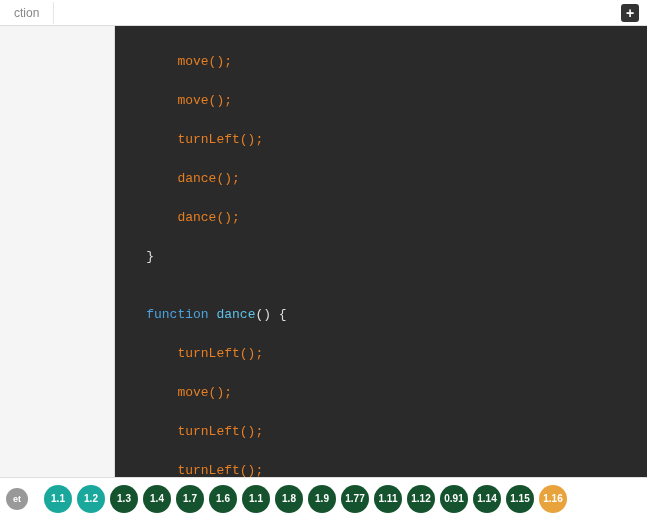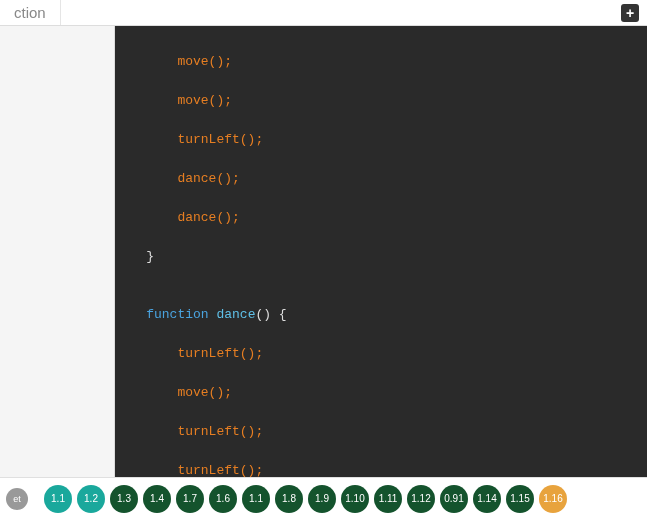--- a/index.html
+++ b/index.html
@@ -13,21 +13,21 @@
     }
     .top-tabs {
       display: flex;
       background: #fff;
       border-bottom: 1px solid #ddd;
       height: 26px;
       align-items: center;
     }
     .tab {
       padding: 4px 14px;
-      font-size: 15px;
+      font-size: 12px;
       color: #888;
       border-right: 1px solid #e5e5e5;
       cursor: pointer;
     }
     .plus-button {
       position: absolute;
       right: 8px;
       top: 4px;
       width: 18px;
       height: 18px;
@@ -86,21 +86,21 @@
       overflow: hidden;
     }
     .nav-circle {
       width: 28px;
       height: 28px;
       border-radius: 50%;
       display: flex;
       align-items: center;
       justify-content: center;
       font-size: 10px;
-      font-weight: 400;
+      font-weight: 700;
       color: #fff;
       flex-shrink: 0;
       cursor: pointer;
     }
     .nav-grey { background: #999; width: 22px; height: 22px; font-size: 9px;}
     .nav-teal { background: #1aa89c; }
     .nav-green { background: #14532d; }
     .nav-orange { background: #e8a33d; }
     .nav-spacer { width: 6px; }
   </style>
@@ -144,20 +144,20 @@
   <div class="nav-spacer"></div>
   <div class="nav-circle nav-teal">1.1</div>
   <div class="nav-circle nav-teal">1.2</div>
   <div class="nav-circle nav-green">1.3</div>
   <div class="nav-circle nav-green">1.4</div>
   <div class="nav-circle nav-green">1.7</div>
   <div class="nav-circle nav-green">1.6</div>
   <div class="nav-circle nav-green">1.1</div>
   <div class="nav-circle nav-green">1.8</div>
   <div class="nav-circle nav-green">1.9</div>
-  <div class="nav-circle nav-green">1.10</div>
+  <div class="nav-circle nav-green">1.77</div>
   <div class="nav-circle nav-green">1.11</div>
   <div class="nav-circle nav-green">1.12</div>
   <div class="nav-circle nav-green">0.91</div>
   <div class="nav-circle nav-green">1.14</div>
   <div class="nav-circle nav-green">1.15</div>
   <div class="nav-circle nav-orange">1.16</div>
 </div>
 
 </body></html>

